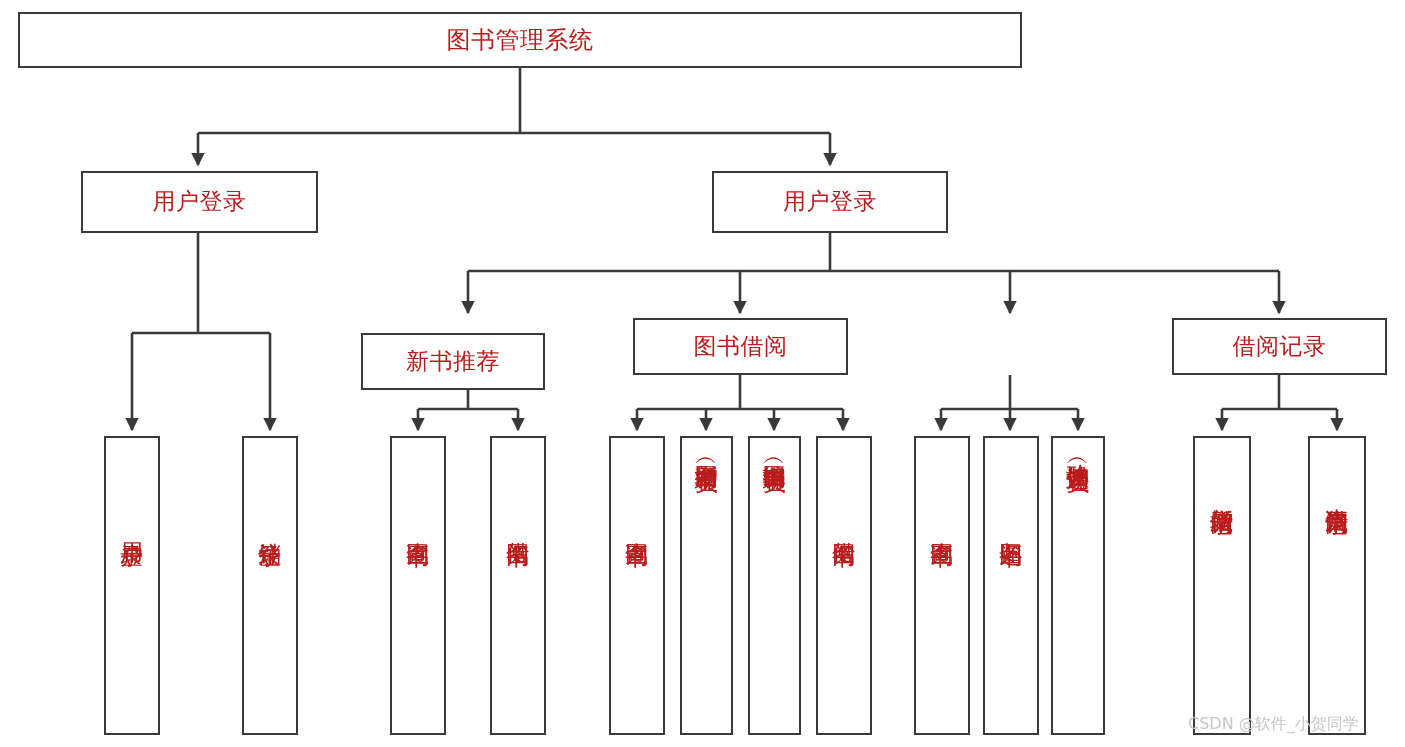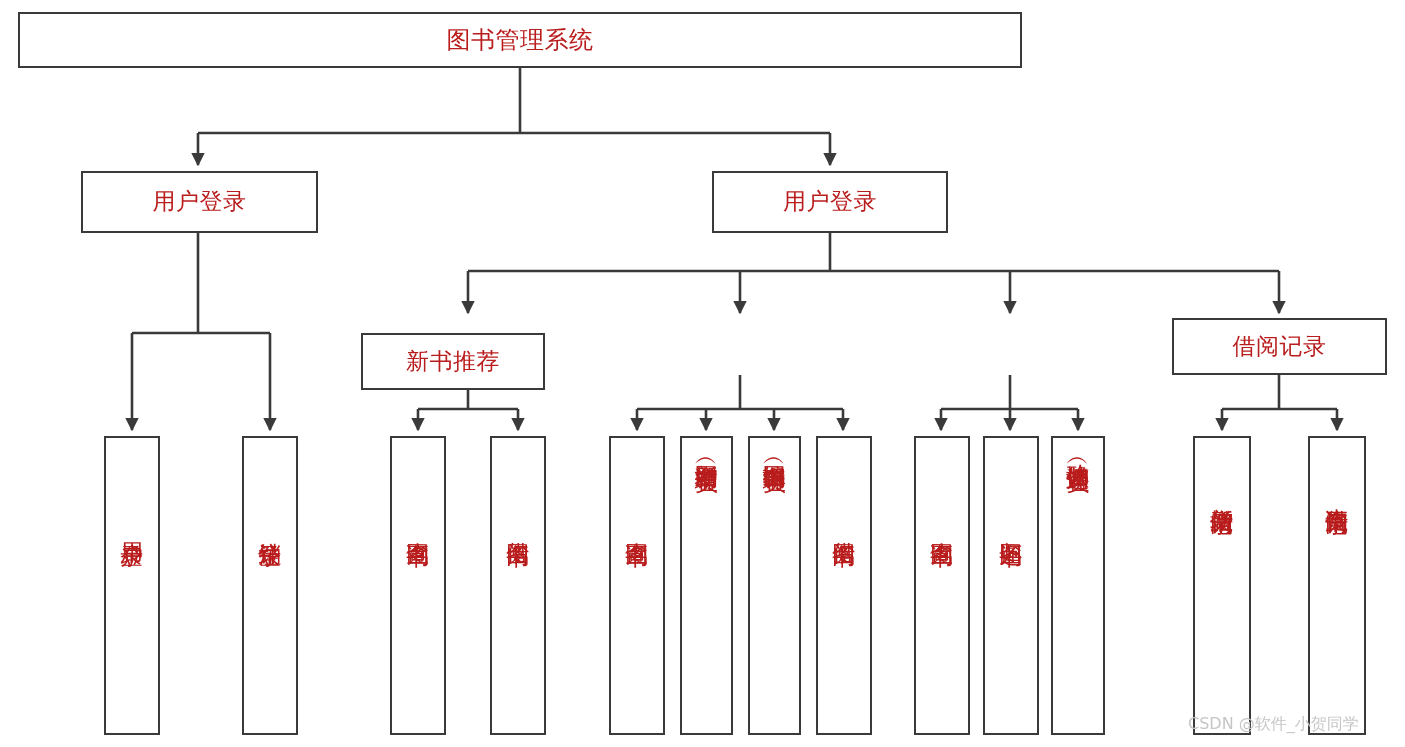--- a/index.html
+++ b/index.html
@@ -143,20 +143,23 @@
   </div>
 
   <div class="node horiz" style="left:712px; top:171px; width:236px; height:62px;">
     <span class="label">用户登录</span>
   </div>
 
   <div class="node horiz" style="left:361px; top:333px; width:184px; height:57px;">
     <span class="label">新书推荐</span>
   </div>
 
+  <div class="node horiz" style="left:633px; top:318px; width:215px; height:57px;">
+    <span class="label">图书借阅</span>
+  </div>
 
 
   <div class="node horiz" style="left:1172px; top:318px; width:215px; height:57px;">
     <span class="label">借阅记录</span>
   </div>
 
   <div class="node vert mid" style="left:104px; top:436px; width:56px; height:299px;">
     <span class="label">用户登录</span>
   </div>
 

